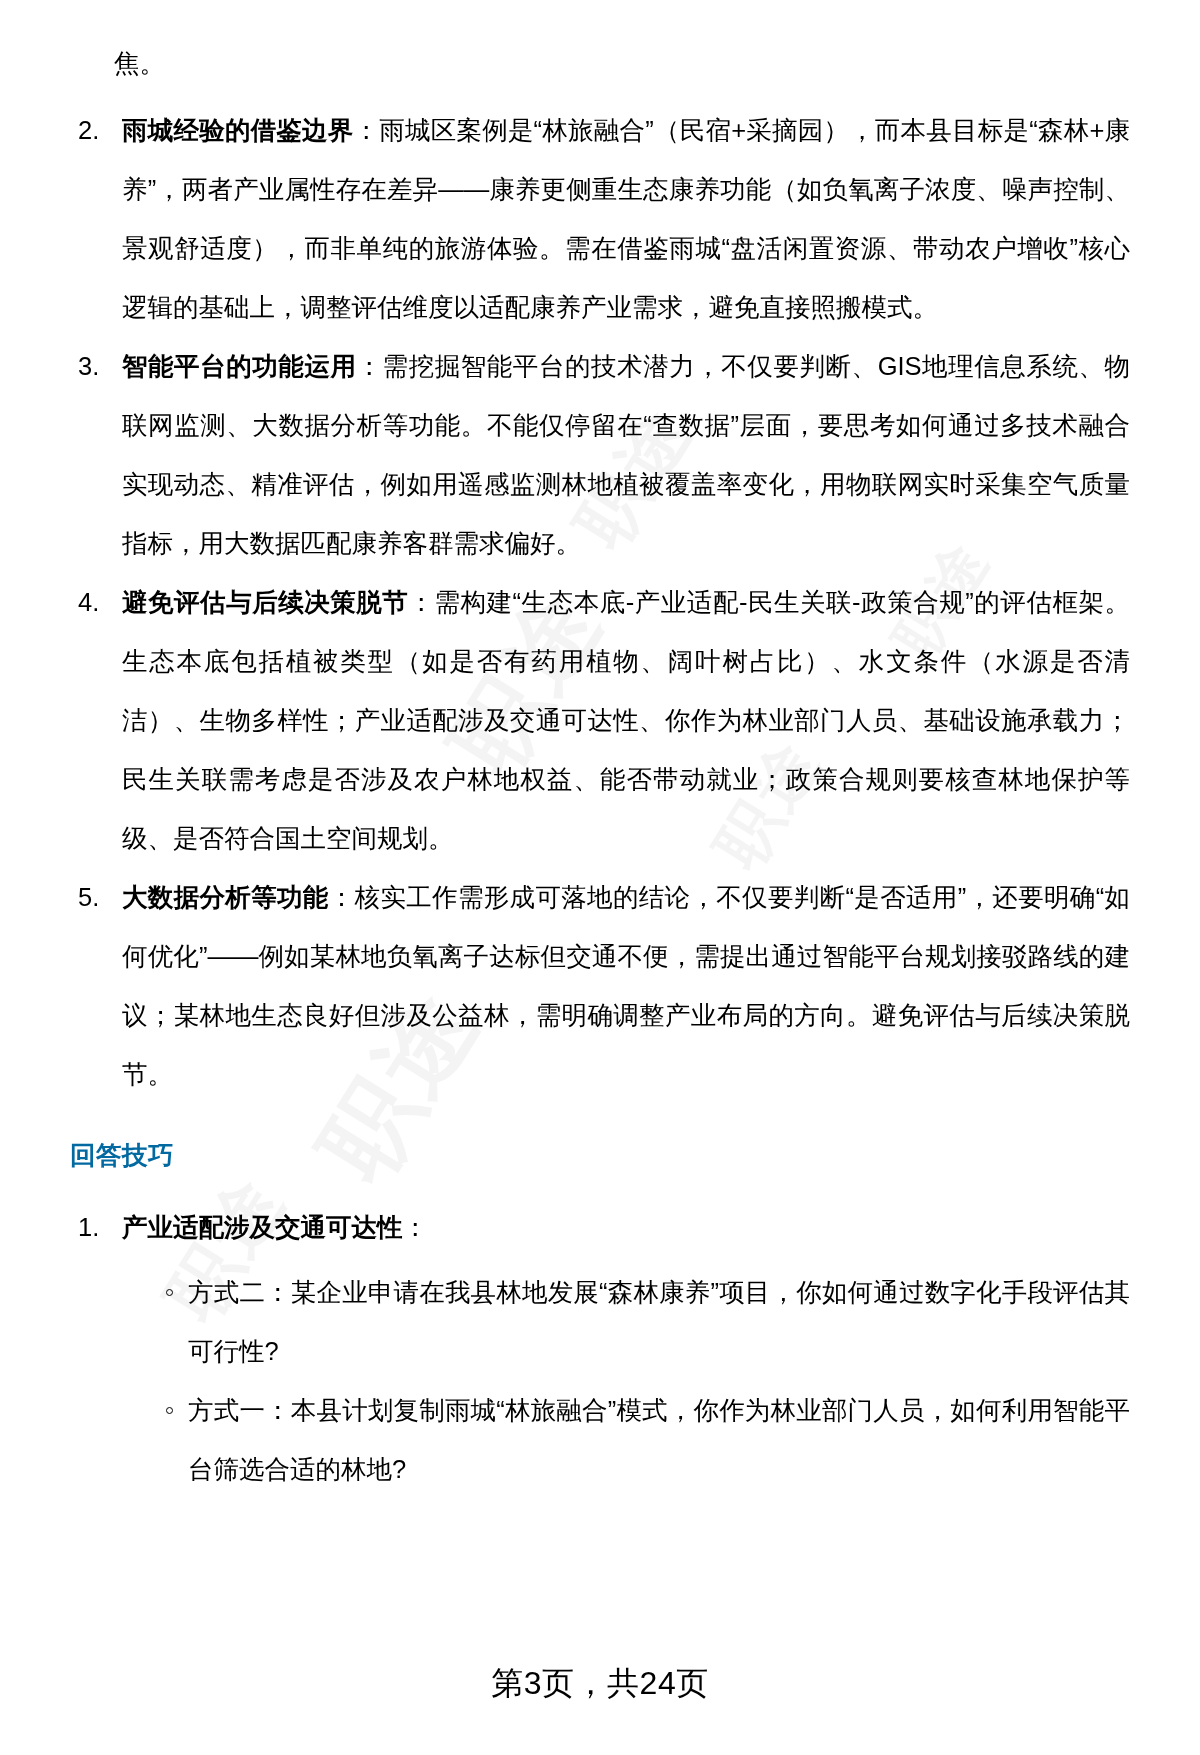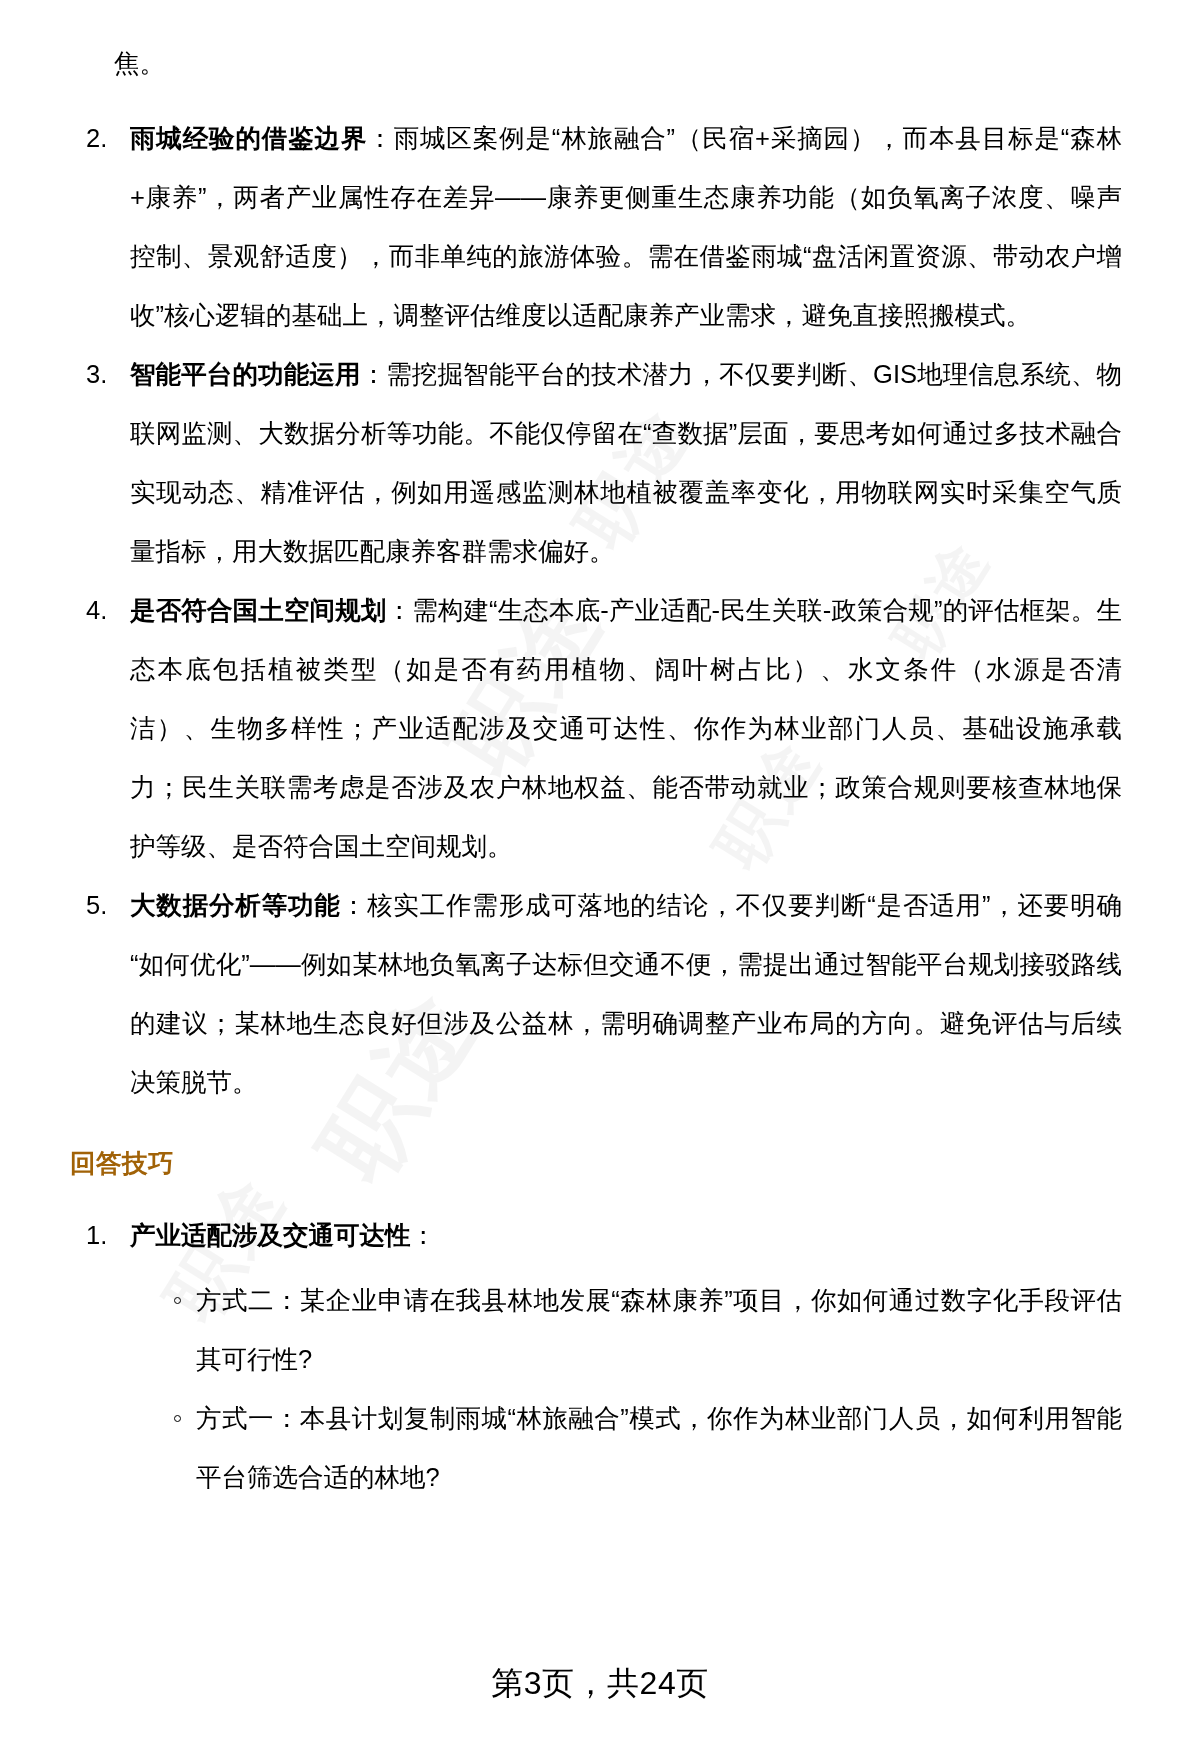--- a/index.html
+++ b/index.html
@@ -54,21 +54,21 @@
   .cont-line {
     font-size: 25.5px;
     line-height: 59px;
     margin: 0 0 0 52px;
     text-align: justify;
     text-justify: inter-ideograph;
   }
 
   ol.main-list {
     list-style: none;
-    margin: 16px;
+    margin: 8px;
     padding: 0;
     counter-reset: mainitem;
   }
   ol.main-list.start2 { counter-reset: mainitem 1; }
 
   ol.main-list > li {
     position: relative;
     counter-increment: mainitem;
     padding-left: 52px;
     margin: 0 0 0 0;
@@ -87,21 +87,21 @@
     line-height: 59px;
     text-align: left;
     font-weight: 400;
   }
   .li-title {
     font-weight: 700;
   }
 
   
   .red-heading {
-    color: #a16207;
+    color: #0369a1;
     font-weight: 700;
     font-size: 25.5px;
     line-height: 34px;
     margin: 34px 0 26px 8px;
     letter-spacing: 0.5px;
   }
 
   
   ul.sub-list {
     list-style: none;
@@ -160,21 +160,21 @@
 
     <li>
       <span class="li-title">雨城经验的借鉴边界</span><span>：</span><span>雨城区案例是“林旅融合”（民宿+采摘园），而本县目标是“森林+康养”，两者产业属性存在差异——康养更侧重生态康养功能（如负氧离子浓度、噪声控制、景观舒适度），而非单纯的旅游体验。需在借鉴雨城“盘活闲置资源、带动农户增收”核心逻辑的基础上，调整评估维度以适配康养产业需求，避免直接照搬模式。</span>
     </li>
 
     <li>
       <span class="li-title">智能平台的功能运用</span><span>：</span><span>需挖掘智能平台的技术潜力，不仅要判断、GIS地理信息系统、物联网监测、大数据分析等功能。不能仅停留在“查数据”层面，要思考如何通过多技术融合实现动态、精准评估，例如用遥感监测林地植被覆盖率变化，用物联网实时采集空气质量指标，用大数据匹配康养客群需求偏好。</span>
     </li>
 
     <li>
-      <span class="li-title">是否符合国土空间规划</span><span>：</span><span>需构建“生态本底-产业适配-民生关联-政策合规”的评估框架。生态本底包括植被类型（如是否有药用植物、阔叶树占比）、水文条件（水源是否清洁）、生物多样性；产业适配涉及交通可达性、你作为林业部门人员、基础设施承载力；民生关联需考虑是否涉及农户林地权益、能否带动就业；政策合规则要核查林地保护等级、是否符合国土空间规划。</span>
+      <span class="li-title">避免评估与后续决策脱节</span><span>：</span><span>需构建“生态本底-产业适配-民生关联-政策合规”的评估框架。生态本底包括植被类型（如是否有药用植物、阔叶树占比）、水文条件（水源是否清洁）、生物多样性；产业适配涉及交通可达性、你作为林业部门人员、基础设施承载力；民生关联需考虑是否涉及农户林地权益、能否带动就业；政策合规则要核查林地保护等级、是否符合国土空间规划。</span>
     </li>
 
     <li>
       <span class="li-title">大数据分析等功能</span><span>：</span><span>核实工作需形成可落地的结论，不仅要判断“是否适用”，还要明确“如何优化”——例如某林地负氧离子达标但交通不便，需提出通过智能平台规划接驳路线的建议；某林地生态良好但涉及公益林，需明确调整产业布局的方向。避免评估与后续决策脱节。</span>
     </li>
 
   </ol>
 
   <h2 class="red-heading">回答技巧</h2>
 

